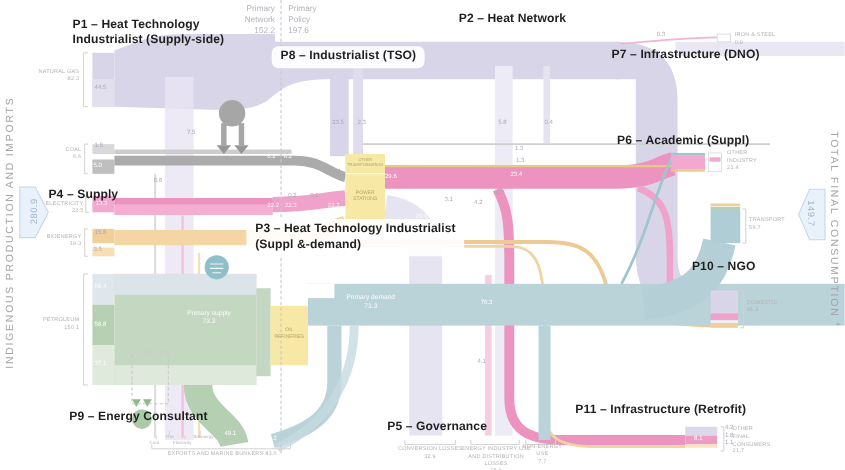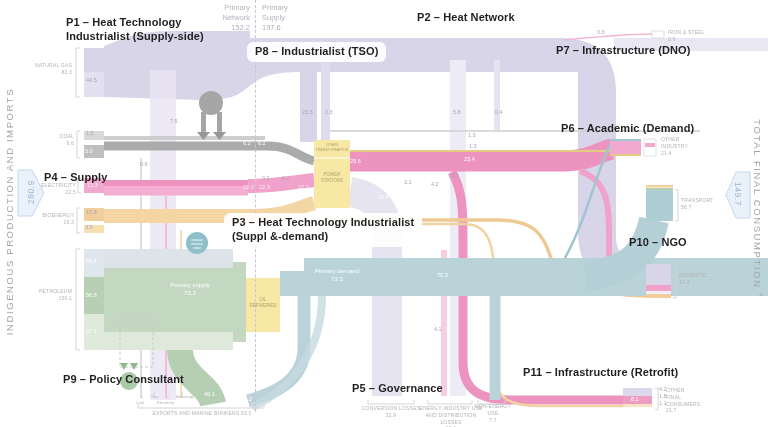--- a/index.html
+++ b/index.html
@@ -176,21 +176,21 @@
 <div class="arrowval" style="left:6px;top:187px;transform:rotate(-90deg)">280.9</div>
 <div class="arrowval" style="left:713px;top:189px;transform:rotate(90deg)">149.7</div>
 
 <div class="primarylbl tright" style="left:198px;top:3px;width:52px">
   <span>Primary</span>
   <span>Network</span>
   <span>152.2</span>
 </div>
 <div class="primarylbl" style="left:262px;top:3px;width:52px">
   <span>Primary</span>
-  <span>Supply</span>
+  <span>Policy</span>
   <span>197.6</span>
 </div>
 
 <div class="tiny tright" style="left:14px;top:62px;width:58px">
   <span>NATURAL GAS</span>
   <span class="val">82.3</span>
 </div>
 <div class="tiny tright" style="left:28px;top:133px;width:46px">
   <span>COAL</span>
   <span class="val">6.6</span>
@@ -305,20 +305,20 @@
     <span class="vlabel" style="left: 659px; top: 386px;">4.2</span>
     <span class="vlabel" style="left: 659px; top: 393px;">1.8</span>
     <span class="vlabel" style="left: 659px; top: 400px;">1.1</span>
   </div>
 
 <div class="persona" style="left:66px;top:16px">P1 – Heat Technology
 Industrialist (Supply-side)</div>
 <div class="persona" style="left:417px;top:11px">P2 – Heat Network</div>
 <div class="persona bg" style="left:247px;top:42px">P8 – Industrialist (TSO)</div>
 <div class="persona" style="left:556px;top:44px">P7 – Infrastructure (DNO)</div>
-<div class="persona" style="left:561px;top:122px">P6 – Academic (Demand)</div>
+<div class="persona" style="left:561px;top:122px">P6 – Academic (Suppl)</div>
 <div class="persona" style="left:44px;top:171px">P4 – Supply</div>
-<div class="persona bg" style="left:224px;top:213px">P3 – Heat Technology Industrialist
+<div class="persona bg" style="left:224px;top:199px">P3 – Heat Technology Industrialist
 (Suppl &amp;-demand)</div>
 <div class="persona" style="left:629px;top:236px">P10 – NGO</div>
-<div class="persona" style="left:63px;top:373px">P9 – Policy Consultant</div>
+<div class="persona" style="left:63px;top:373px">P9 – Energy Consultant</div>
 <div class="persona" style="left:352px;top:382px">P5 – Governance</div>
 <div class="persona" style="left:523px;top:366px">P11 – Infrastructure (Retrofit)</div>
 
 </body></html>

